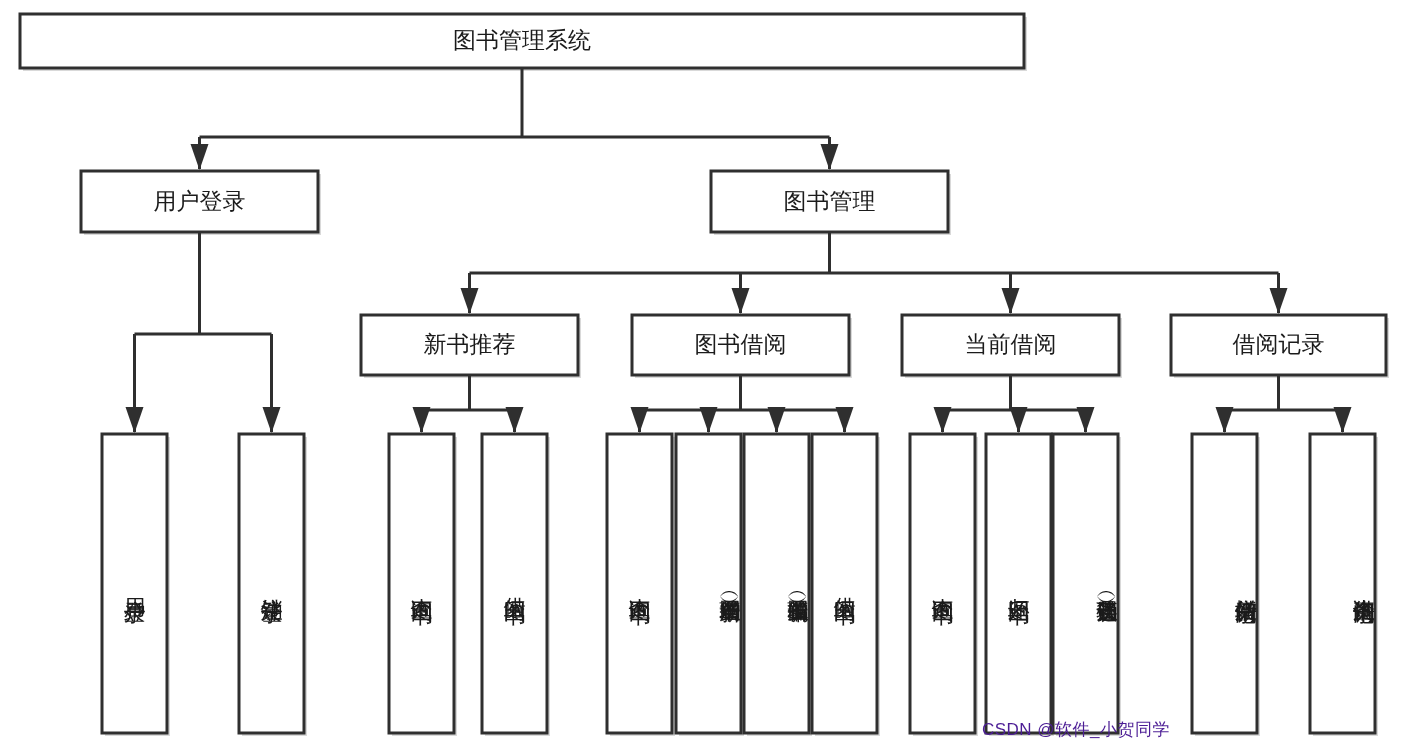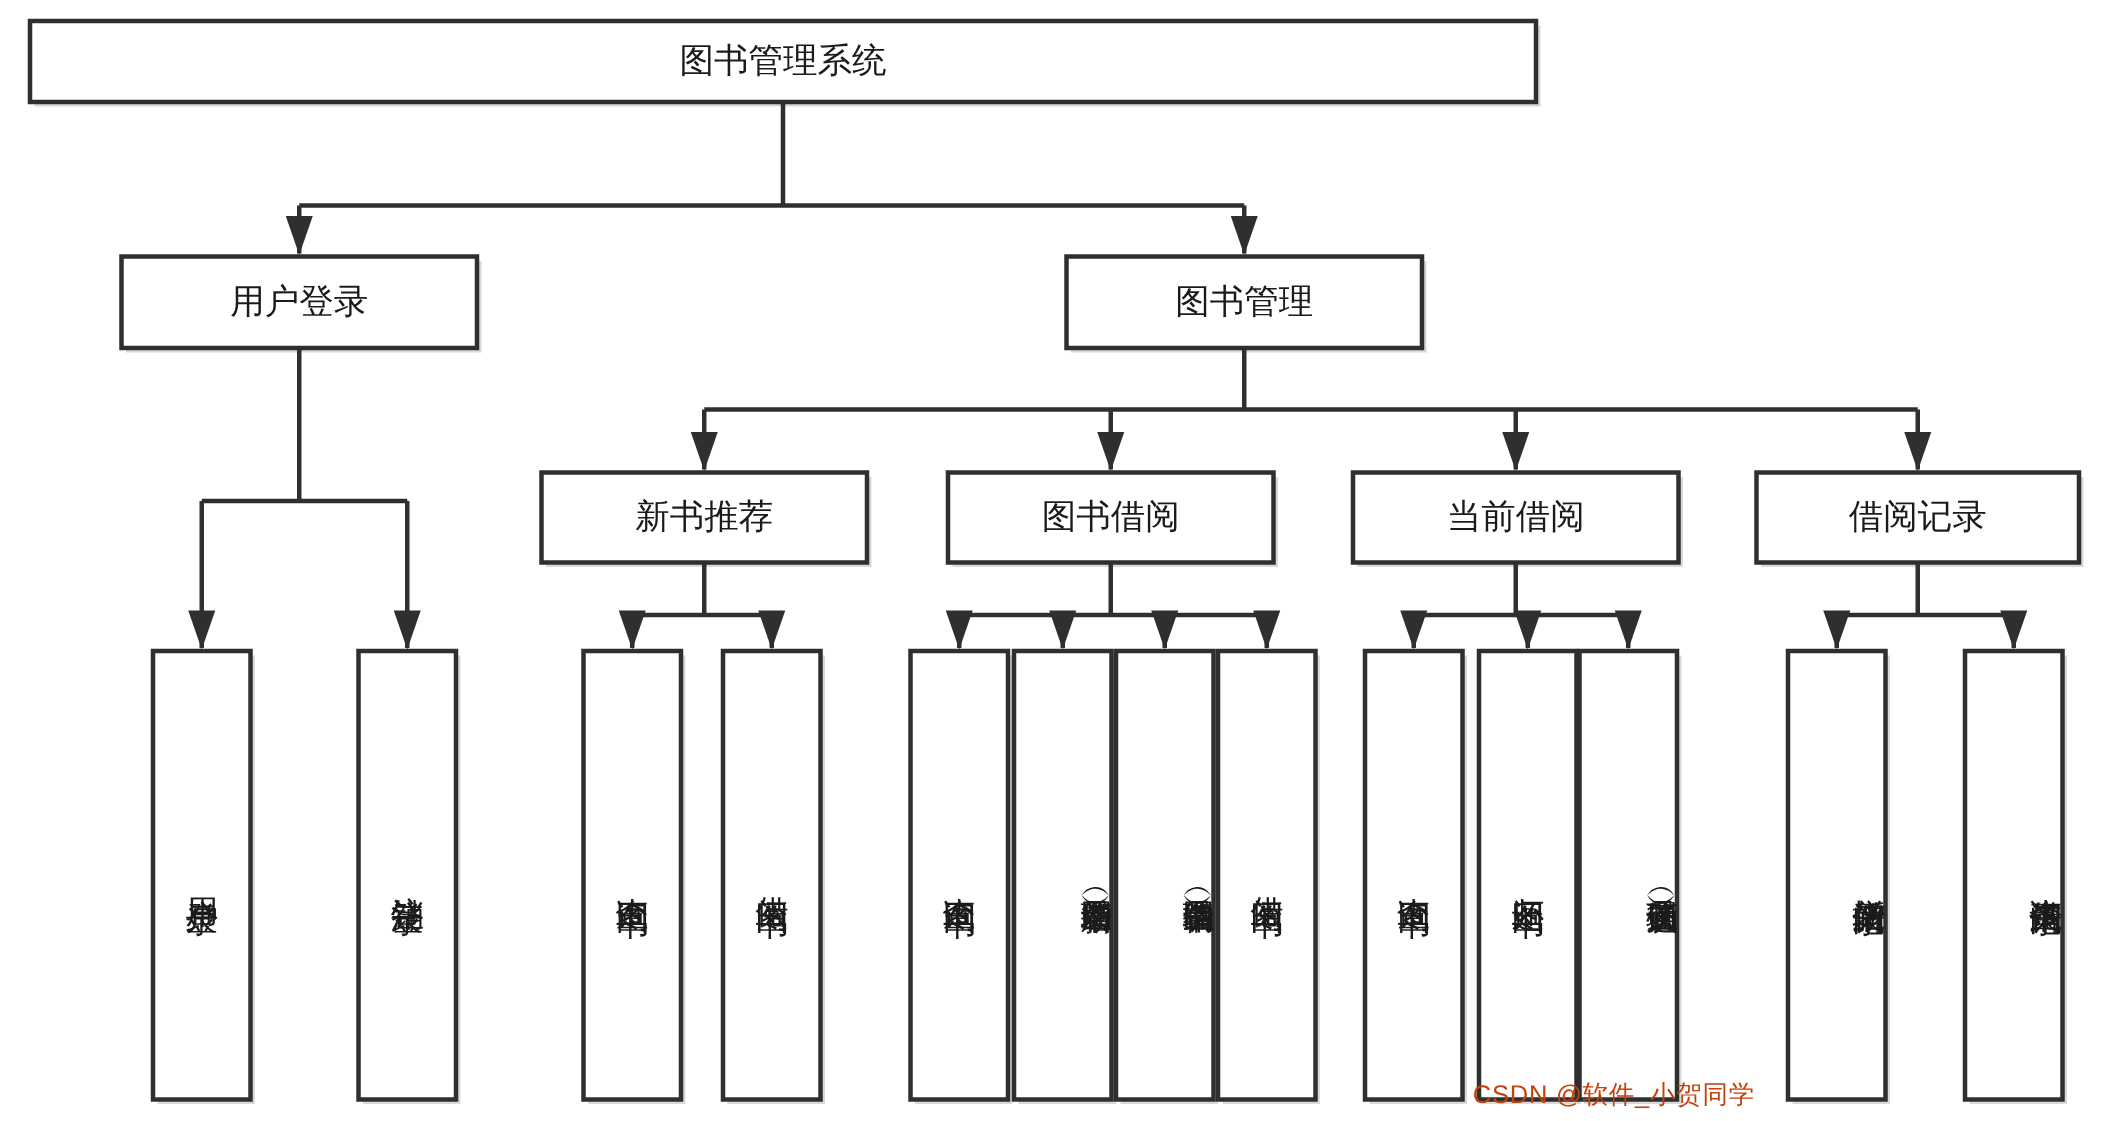--- a/index.html
+++ b/index.html
@@ -68,21 +68,21 @@
     letter-spacing: 2px;
     white-space: nowrap;
     pointer-events: none;
   }
   .watermark {
     position: absolute;
     right: 10px;
     bottom: 6px;
     font-family: "Liberation Sans", "DejaVu Sans", sans-serif;
     font-size: 17px;
-    color: #c2410c;
+    color: #4c1d95;
     letter-spacing: 0.5px;
     user-select: none;
   }
 </style>
 </head>
 <body>
 
 <div id="diagram-root">
 
   <svg class="diagram" viewBox="0 0 1405 747">

